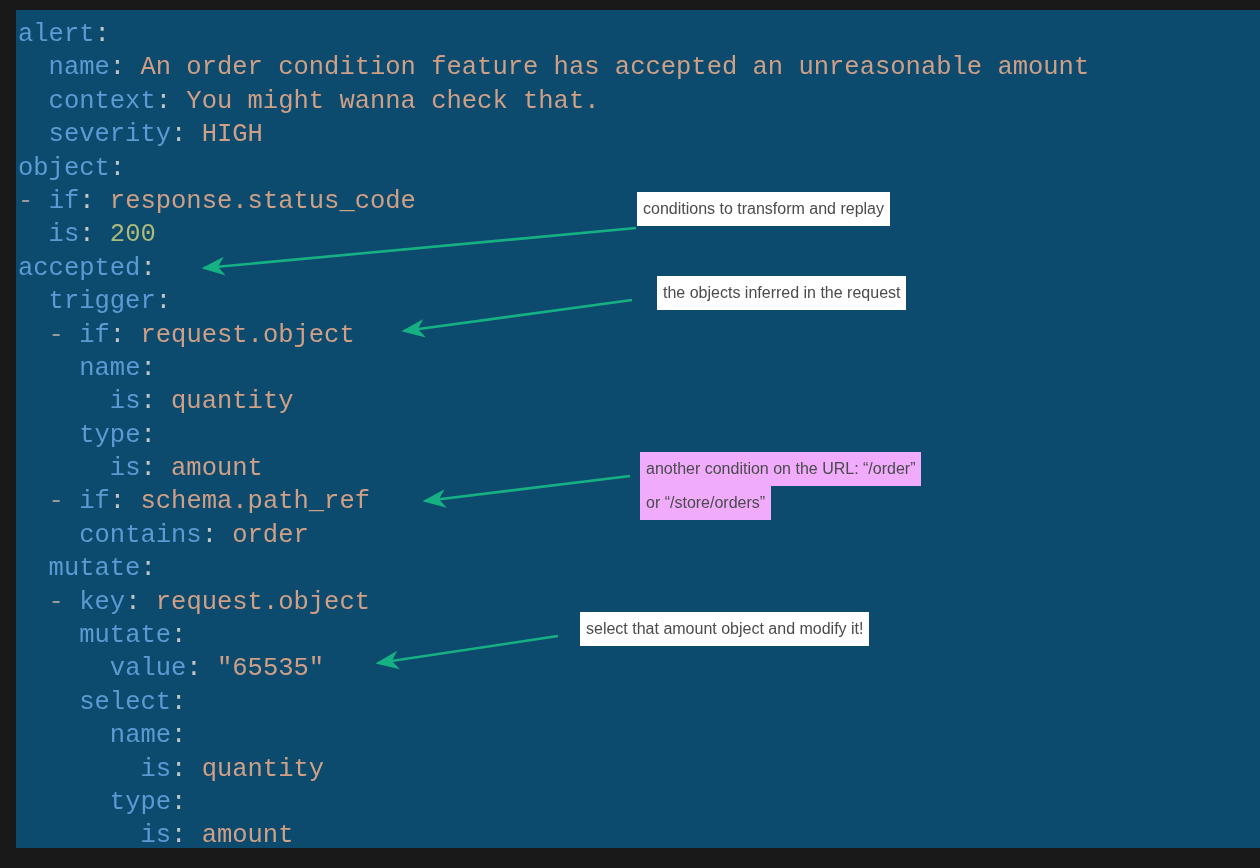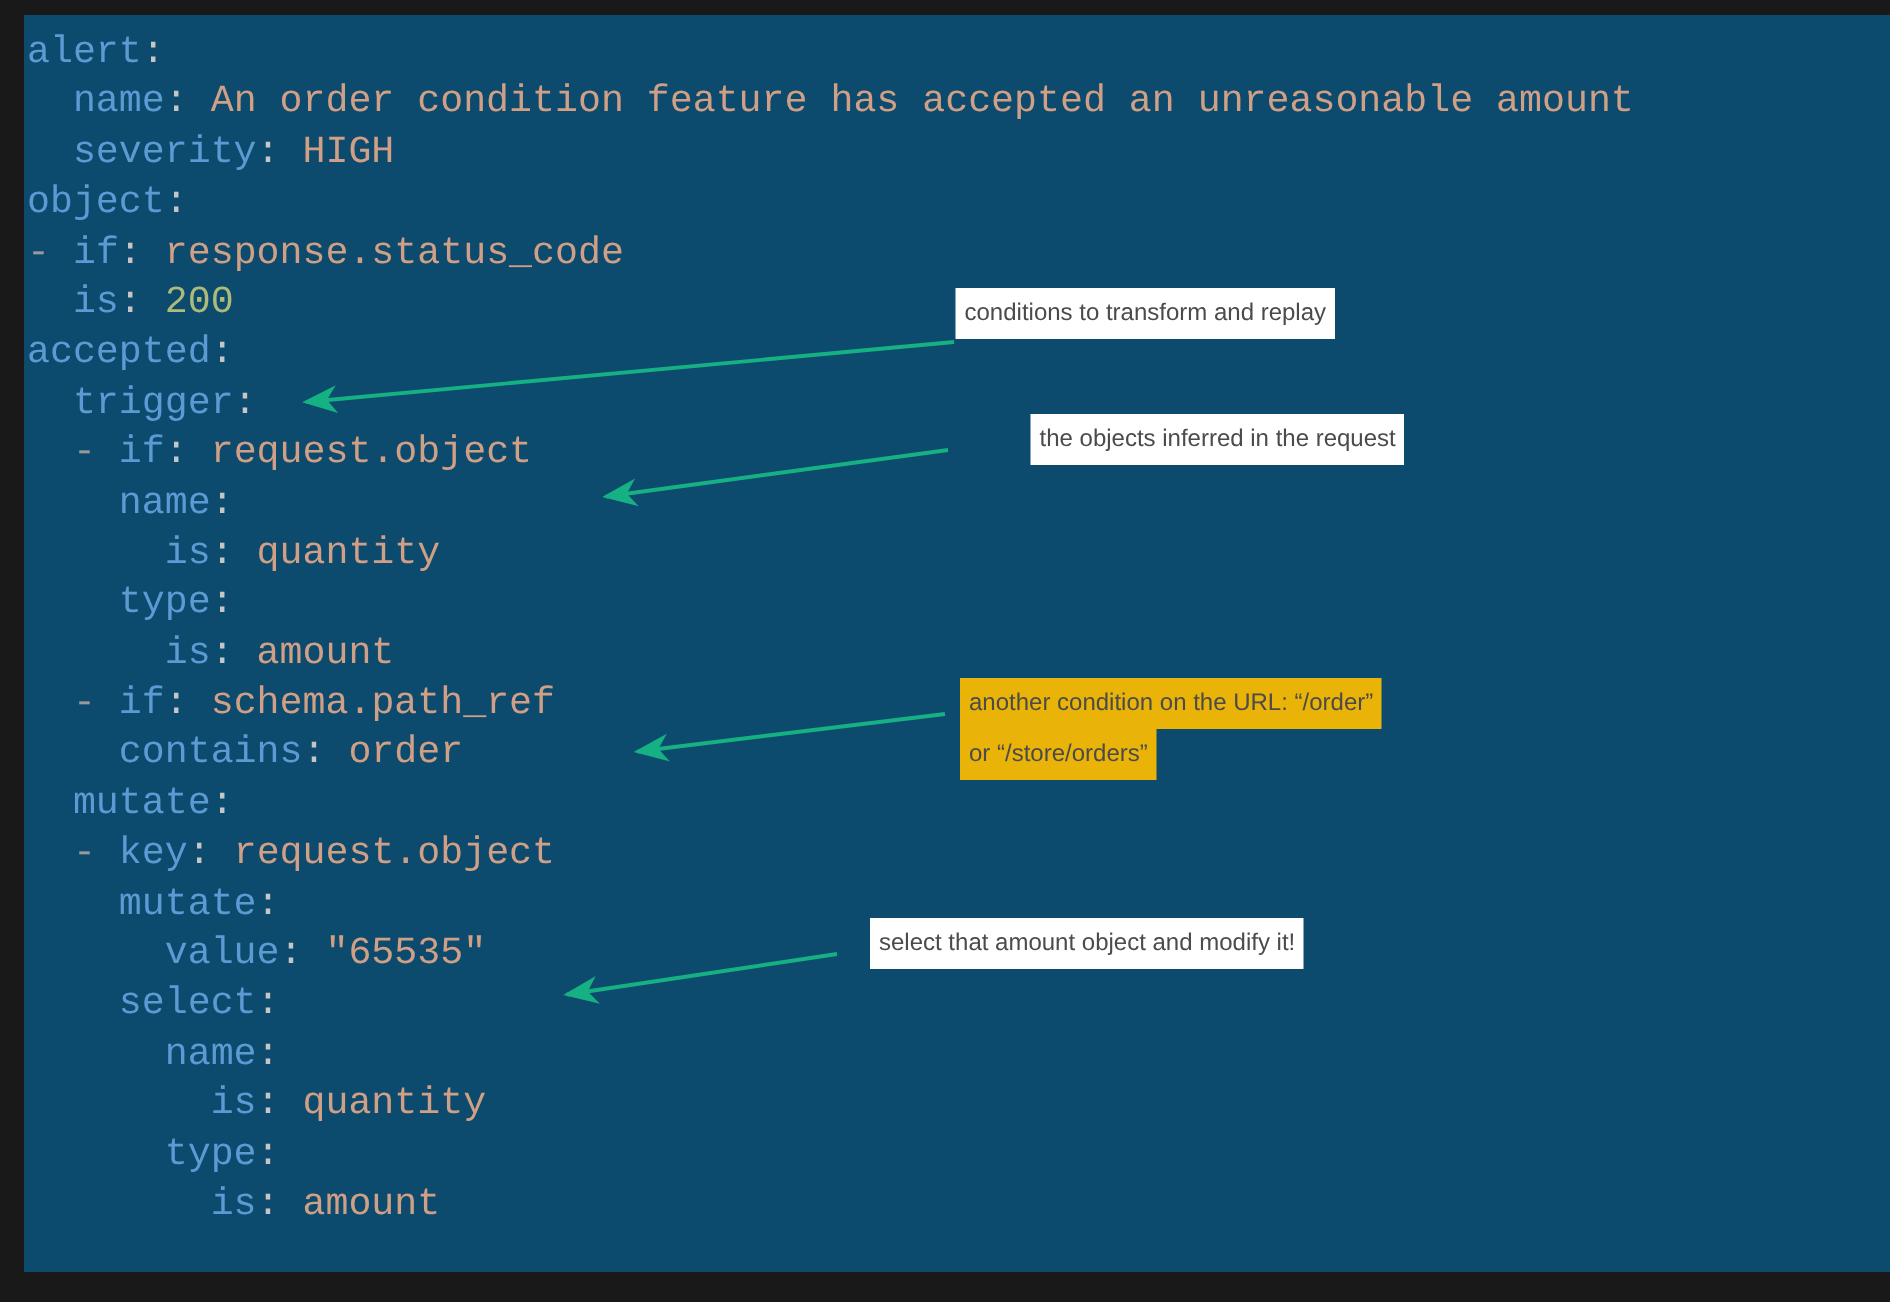--- a/index.html
+++ b/index.html
@@ -50,21 +50,21 @@
     font-family: "Liberation Sans", sans-serif;
     font-size: 16px;
     line-height: 34px;
     white-space: pre;
     padding: 0 6px;
     z-index: 5;
   }
   .anno.two-line { white-space: pre-line; padding: 0; }
   .anno.two-line span {
     display: block;
-    background: #eab308;
+    background: #f0abfc;
     width: fit-content;
     padding: 0 6px;
   }
 
   
   #arrow-layer {
     position: absolute;
     left: 0; top: 0;
     width: 1260px; height: 868px;
     z-index: 4;
@@ -73,20 +73,21 @@
 </style>
 </head>
 <body>
 
 <div id="stage">
 
   <div id="code-block">
     <div id="code-lines">
         <div class="code-line"><span class="k">alert</span><span class="c">:</span></div>
         <div class="code-line">  <span class="k">name</span><span class="c">:</span> <span class="v">An order condition feature has accepted an unreasonable amount</span></div>
+        <div class="code-line">  <span class="k">context</span><span class="c">:</span> <span class="v">You might wanna check that.</span></div>
         <div class="code-line">  <span class="k">severity</span><span class="c">:</span> <span class="v">HIGH</span></div>
         <div class="code-line"><span class="k">object</span><span class="c">:</span></div>
         <div class="code-line"><span class="d">-</span> <span class="k">if</span><span class="c">:</span> <span class="v">response.status_code</span></div>
         <div class="code-line">  <span class="k">is</span><span class="c">:</span> <span class="n">200</span></div>
         <div class="code-line"><span class="k">accepted</span><span class="c">:</span></div>
         <div class="code-line">  <span class="k">trigger</span><span class="c">:</span></div>
         <div class="code-line">  <span class="d">-</span> <span class="k">if</span><span class="c">:</span> <span class="v">request.object</span></div>
         <div class="code-line">    <span class="k">name</span><span class="c">:</span></div>
         <div class="code-line">      <span class="k">is</span><span class="c">:</span> <span class="v">quantity</span></div>
         <div class="code-line">    <span class="k">type</span><span class="c">:</span></div>
@@ -114,18 +115,18 @@
     <g id="arrow-group">
         <line x1="636" y1="228" x2="204" y2="268" stroke="#16b183" stroke-width="2.6" marker-end="url(#ah)"></line>
         <line x1="632" y1="300" x2="404" y2="331" stroke="#16b183" stroke-width="2.6" marker-end="url(#ah)"></line>
         <line x1="630" y1="476" x2="425" y2="501" stroke="#16b183" stroke-width="2.6" marker-end="url(#ah)"></line>
         <line x1="558" y1="636" x2="378" y2="663" stroke="#16b183" stroke-width="2.6" marker-end="url(#ah)"></line>
       </g>
   </svg>
 
   <div id="anno-layer">
       <div class="anno" style="left: 637px; top: 192px;">conditions to transform and replay</div>
-      <div class="anno" style="left: 657px; top: 276px; margin-left: 30px;">the objects inferred in the request</div>
+      <div class="anno" style="left: 657px; top: 276px;">the objects inferred in the request</div>
       <div class="anno two-line" style="left: 640px; top: 452px; background: transparent;"><span>another condition on the URL:  “/order”</span><span>or “/store/orders”</span></div>
       <div class="anno" style="left: 580px; top: 612px;">select that amount object and modify it!</div>
     </div>
 
 </div>
 
 </body></html>

